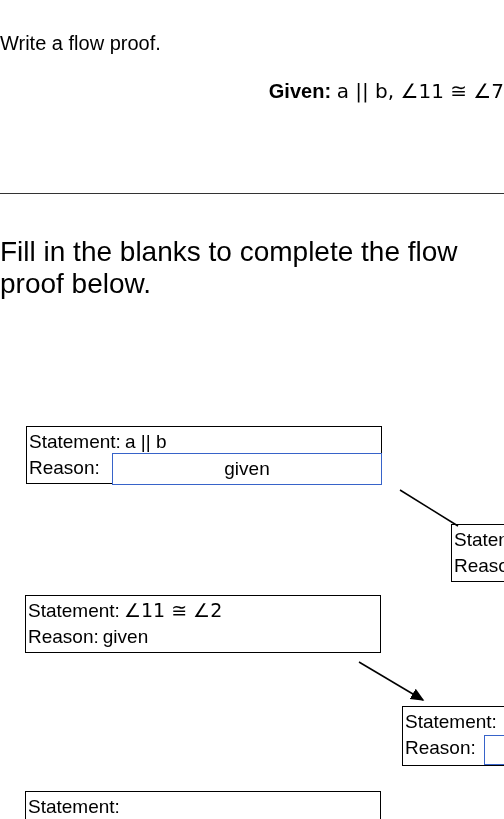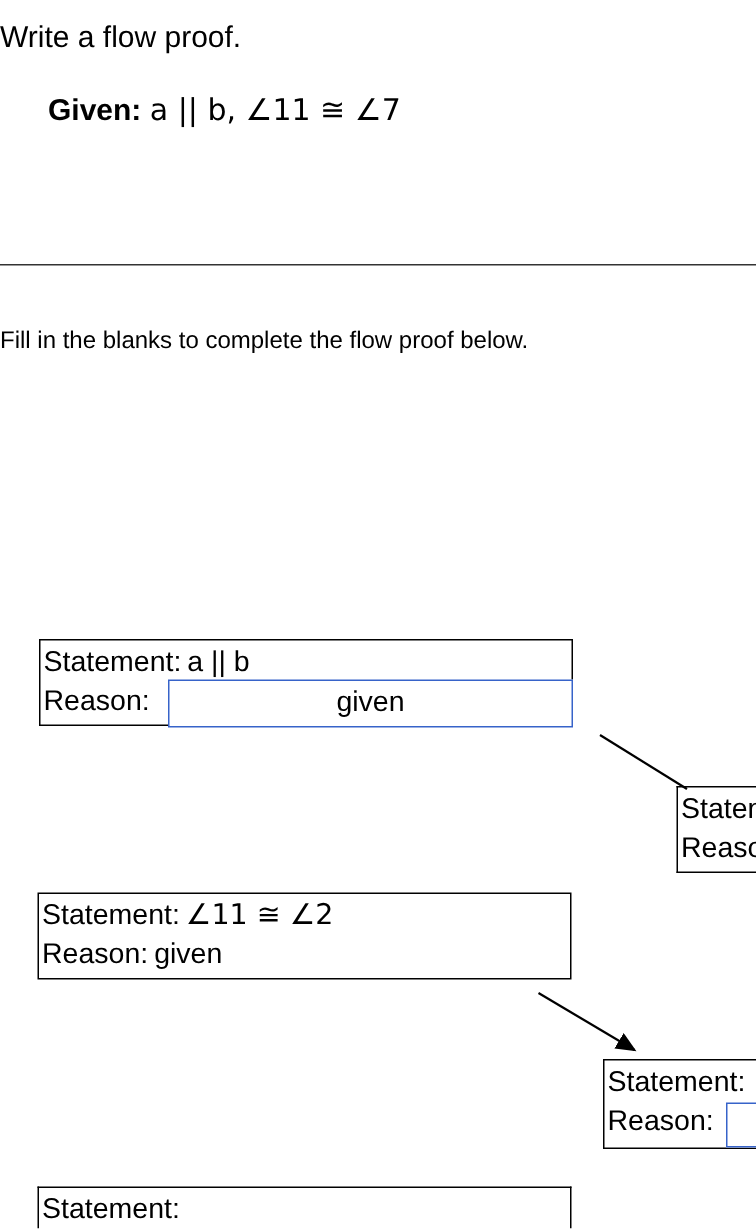--- a/index.html
+++ b/index.html
@@ -10,51 +10,52 @@
     body {
       font-family: Arial, Helvetica, sans-serif;
       width: 504px;
       height: 819px;
       background: #fff;
       color: #000;
       position: relative;
       overflow: hidden;
     }
     .header-section {
-      padding: 14px 0 0 0;
+      padding: 32px 0 0 0;
     }
     .title {
       font-size: 20px;
       font-weight: normal;
       margin-bottom: 24px;
     }
     .given-line {
       font-size: 20px;
       margin-left: 32px;
       margin-bottom: 24px;
+      text-align: right;
     }
     .prove-line {
       font-size: 20px;
       margin-left: 32px;
       margin-bottom: 24px;
     }
     .bold {
       font-weight: bold;
     }
     .angle {
       font-family: "DejaVu Sans", Arial, sans-serif;
     }
     .hr {
       border: none;
       border-top: 1px solid #333;
       margin-top: 90px;
       margin-bottom: 0;
     }
     .instruction {
-      font-size: 16px;
+      font-size: 28px;
       margin-top: 42px;
       margin-bottom: 18px;
     }
     .box {
       position: absolute;
       border: 1px solid #000;
       background: #fff;
       font-size: 19px;
       line-height: 1.35;
       padding: 2px 2px;

